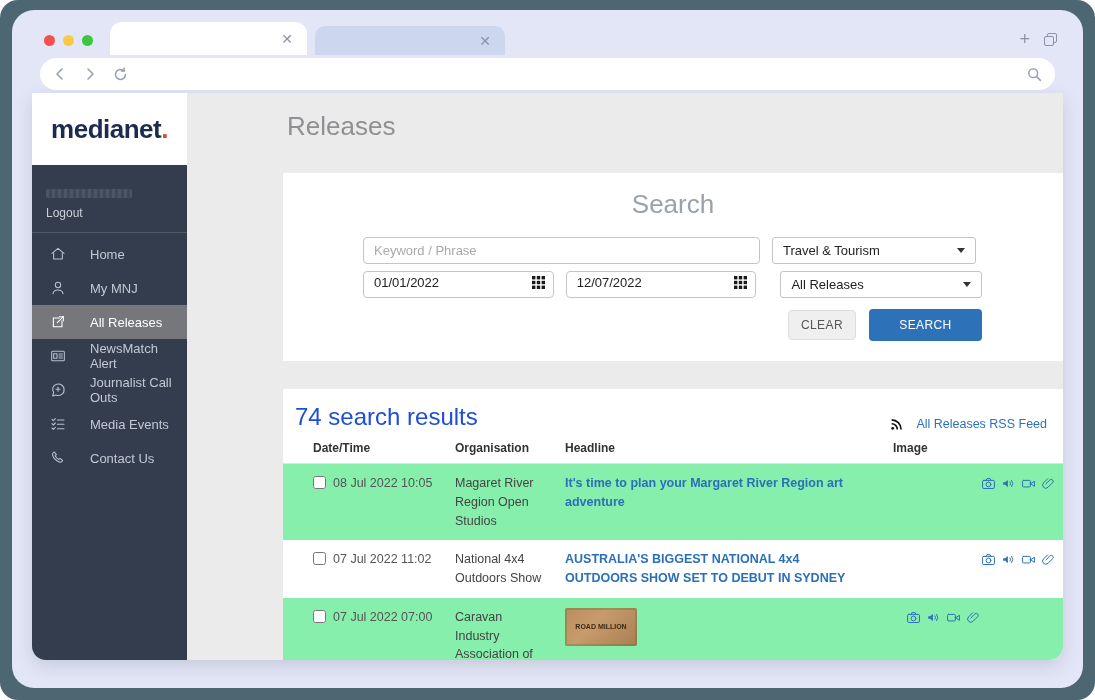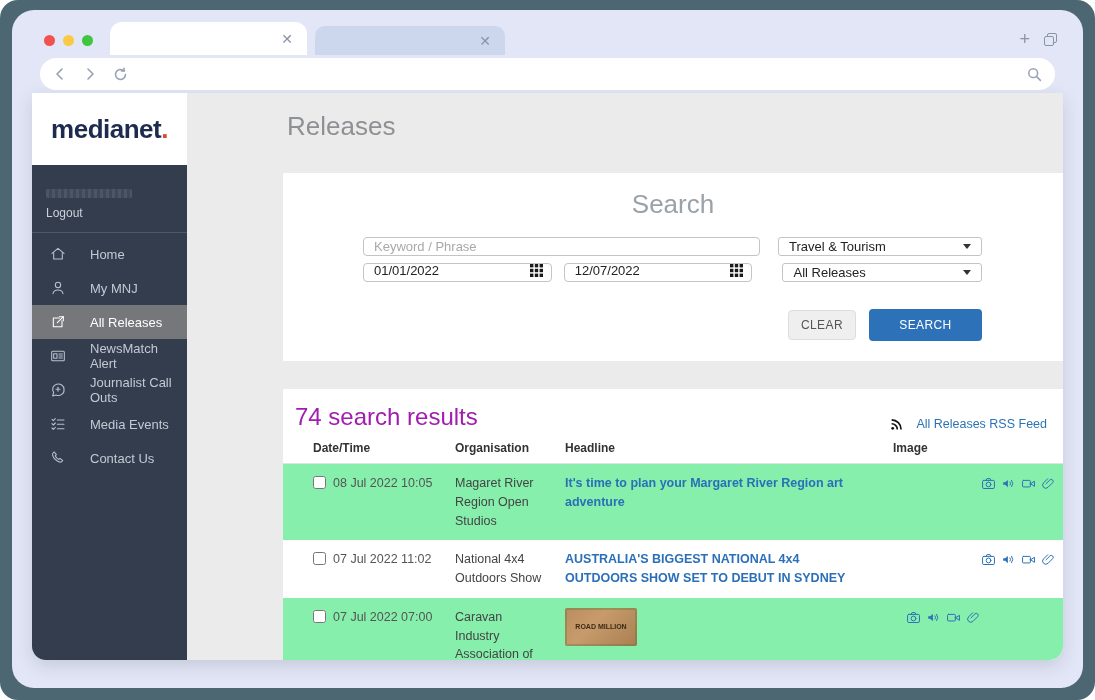--- a/index.html
+++ b/index.html
@@ -47,37 +47,37 @@
   .menu-item.active svg { stroke:#fff; }
 
   
   .main { flex:1; background:#ebebeb; position:relative; overflow:hidden; }
   .page-title { position:absolute; left:100px; top:18px; font-size:26px; color:#8e9093; }
   .card { position:absolute; left:96px; right:0; background:#fff; }
   .search-card { top:80px; height:188px; }
   .search-title { text-align:center; margin-top:16px; font-size:26px; color:#9ba1a8; font-weight:400; }
   .form { position:absolute; left:80px; width:619px; top:64px; }
   .frow { display:flex; margin-bottom:7px; }
-  .tbox { border:1px solid #c4c4c4; border-radius:4px; height:19px; font-size:13px; color:#222; background:#fff; }
+  .tbox { border:1px solid #c4c4c4; border-radius:4px; height:27px; font-size:13px; color:#222; background:#fff; }
   input.tbox { padding:0 10px; width:397px; outline:none; font-family:"Liberation Sans",sans-serif; }
   input.tbox::placeholder { color:#a9a9a9; }
   .datebox { width:193px; display:flex; align-items:center; padding:0 8px 4px 10px; margin-right:12px; }
   .datebox:last-of-type { margin-right:0; }
   .datebox .val { flex:1; }
-  .selbox { width:204px; margin-left:18px; display:flex; align-items:center; padding:0 10px; border-radius:3px; cursor:pointer; }
+  .selbox { width:204px; margin-left:12px; display:flex; align-items:center; padding:0 10px; border-radius:3px; cursor:pointer; }
   .selbox .val { flex:1; }
   .caret { width:0; height:0; border-left:4px solid transparent; border-right:4px solid transparent; border-top:5px solid #333; }
   .btn-row { position:absolute; left:80px; width:619px; top:136px; display:flex; justify-content:flex-end; gap:13px; }
   .btn { border:none; border-radius:4px; font-size:12px; cursor:pointer; font-family:"Liberation Sans",sans-serif; letter-spacing:.4px; }
   .btn.clear { background:#efefef; border:1px solid #ddd; color:#555; height:30px; padding:0 12px; align-self:center; }
   .btn.search { background:#2d72b8; color:#fff; height:32px; width:113px; }
 
   .results-card { top:296px; height:420px; }
   .results-head { display:flex; align-items:flex-end; justify-content:space-between; padding:14px 16px 10px 12px; }
-  .results-title { font-size:24px; color:#a21caf; font-weight:400; }
+  .results-title { font-size:24px; color:#1d4ed8; font-weight:400; }
   .rss-link { display:flex; align-items:center; gap:13px; font-size:12.5px; color:#2d72b8; cursor:pointer; }
   .rss-link svg { width:13px; height:13px; }
 
   .tgrid { display:grid; grid-template-columns:142px 110px 328px 88px 1fr; padding:0 13px 0 30px; align-items:start; }
   .thead { border-bottom:1px solid #e2e2e2; padding-bottom:8px; }
   .thead div { font-size:12px; font-weight:bold; color:#333; }
   .trow { padding-top:10px; padding-bottom:10px; font-size:12.5px; line-height:1.5; }
   .trow.shaded { background:#86efac; }
   .cell-date { color:#555; display:flex; gap:7px; align-items:flex-start; }
   .cell-date input { width:13px; height:13px; margin-top:2px; accent-color:#fff; }

